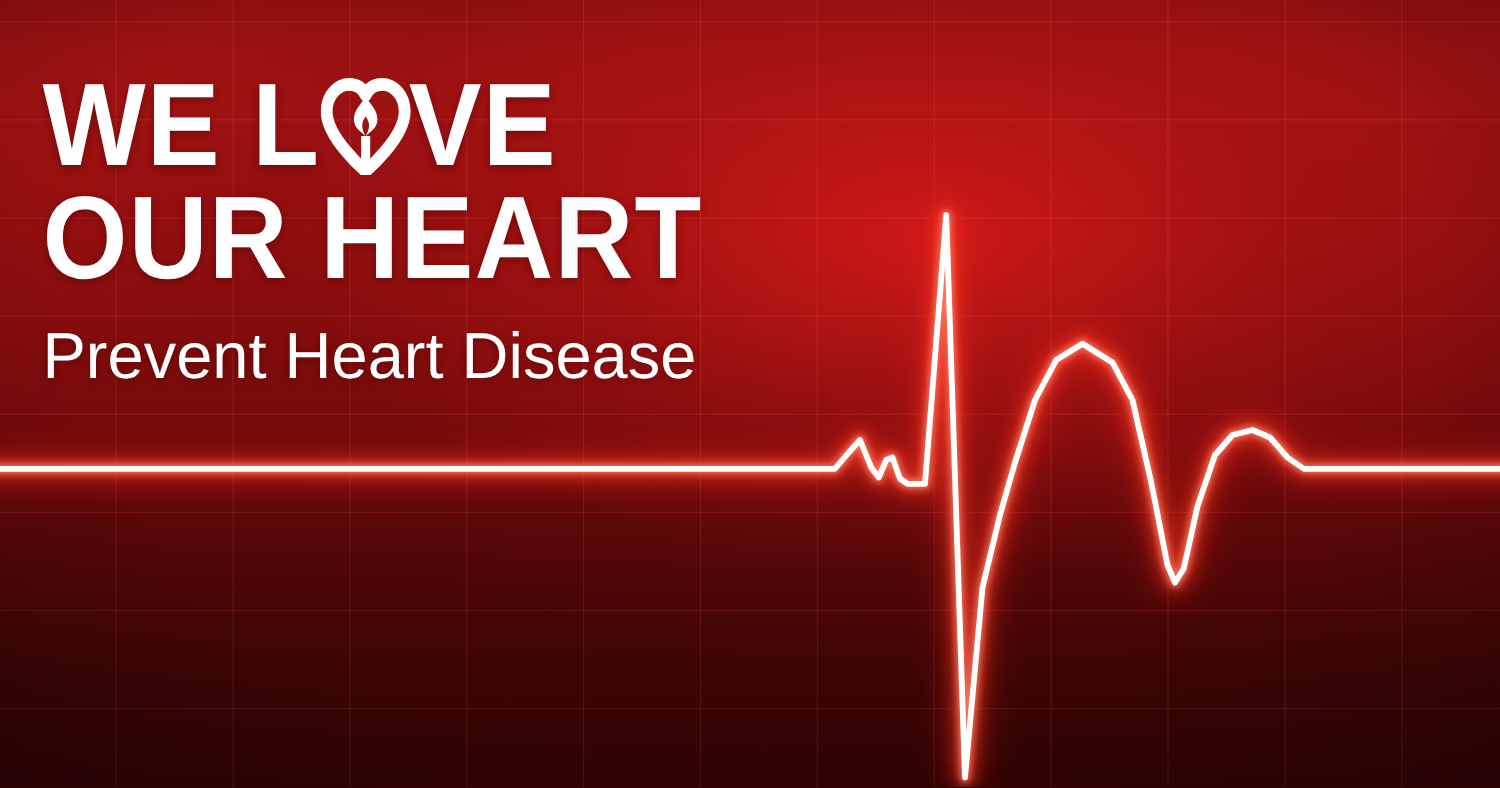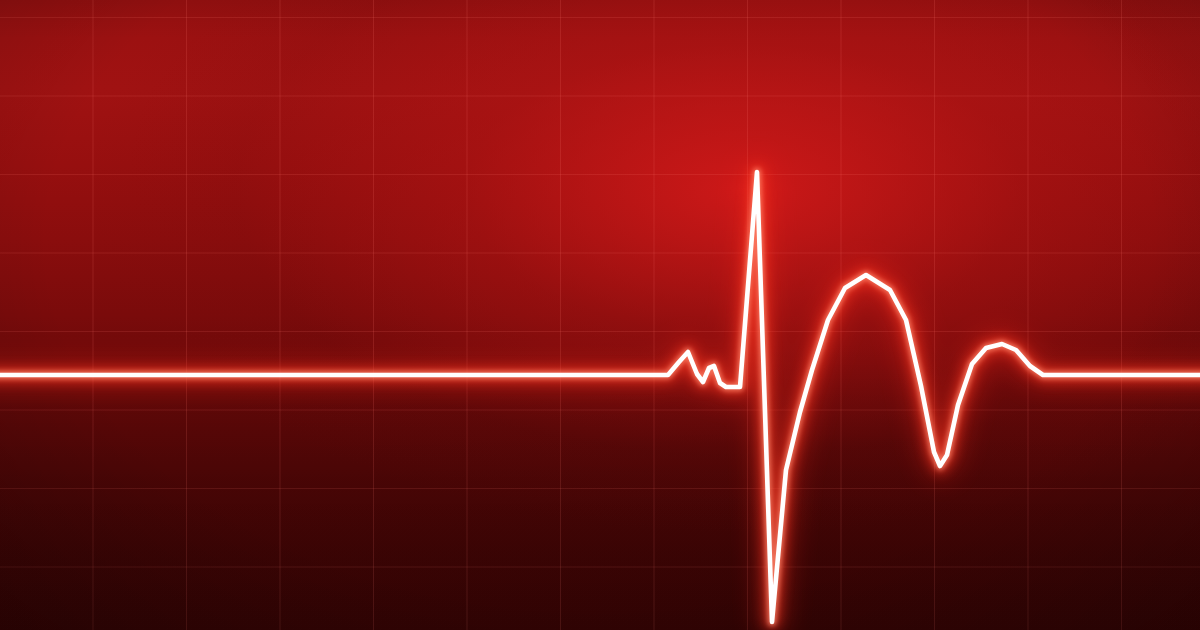--- a/index.html
+++ b/index.html
@@ -172,14 +172,49 @@
 
   <div class="ecg">
     <svg viewBox="0 0 1200 630" xmlns="http://www.w3.org/2000/svg" aria-hidden="true">
       <path id="ecg-p1" class="ecg-glow-wide" d="M -20 375 L 668 375 L 679 362 L 688 352 L 697 374 L 703 382 L 709 368 L 714 366 L 720 383 L 726 387 L 740 387 L 757 172 L 772 622 L 786 470 L 800 412 L 812 370 L 828 320 L 845 288 L 866 275 L 890 290 L 906 320 L 921 386 L 934 452 L 940 466 L 947 455 L 958 405 L 972 364 L 986 348 L 1002 344 L 1016 350 L 1030 366 L 1043 375 L 1220 375"></path>
       <path id="ecg-p2" class="ecg-glow-mid" d="M -20 375 L 668 375 L 679 362 L 688 352 L 697 374 L 703 382 L 709 368 L 714 366 L 720 383 L 726 387 L 740 387 L 757 172 L 772 622 L 786 470 L 800 412 L 812 370 L 828 320 L 845 288 L 866 275 L 890 290 L 906 320 L 921 386 L 934 452 L 940 466 L 947 455 L 958 405 L 972 364 L 986 348 L 1002 344 L 1016 350 L 1030 366 L 1043 375 L 1220 375"></path>
       <path id="ecg-p3" class="ecg-glow-tight" d="M -20 375 L 668 375 L 679 362 L 688 352 L 697 374 L 703 382 L 709 368 L 714 366 L 720 383 L 726 387 L 740 387 L 757 172 L 772 622 L 786 470 L 800 412 L 812 370 L 828 320 L 845 288 L 866 275 L 890 290 L 906 320 L 921 386 L 934 452 L 940 466 L 947 455 L 958 405 L 972 364 L 986 348 L 1002 344 L 1016 350 L 1030 366 L 1043 375 L 1220 375"></path>
       <path id="ecg-p4" class="ecg-core" d="M -20 375 L 668 375 L 679 362 L 688 352 L 697 374 L 703 382 L 709 368 L 714 366 L 720 383 L 726 387 L 740 387 L 757 172 L 772 622 L 786 470 L 800 412 L 812 370 L 828 320 L 845 288 L 866 275 L 890 290 L 906 320 L 921 386 L 934 452 L 940 466 L 947 455 L 958 405 L 972 364 L 986 348 L 1002 344 L 1016 350 L 1030 366 L 1043 375 L 1220 375"></path>
     </svg>
   </div>
 
+  <div class="textblock">
+
+    <div class="headline">
+      <span class="headline-row">
+        <span>WE L</span>
+        <span class="heart-o">
+          <svg viewBox="0 0 100 100" xmlns="http://www.w3.org/2000/svg" aria-hidden="true">
+
+            <path d="M50 96
+                     C50 96 7 62 7 35
+                     C7 17 20 7 32 7
+                     C41 7 47 12 50 18
+                     C53 12 59 7 68 7
+                     C80 7 93 17 93 35
+                     C93 62 50 96 50 96 Z" fill="none" stroke="#ffffff" stroke-width="13" stroke-linejoin="round"></path>
+
+            <path d="M50 20
+                     C44 28 37 34 37 43
+                     C37 51 44 55 50 60
+                     C45 52 45 46 50 40
+                     C55 46 55 52 50 60
+                     C56 55 63 51 63 43
+                     C63 34 56 28 50 20 Z" fill="#ffffff"></path>
+
+            <rect x="45" y="60" width="10" height="40" fill="#ffffff"></rect>
+          </svg>
+        </span>
+        <span>VE</span>
+      </span>
+    </div>
+
+    <div class="headline">OUR HEART</div>
+
+    <div class="subtitle">Prevent Heart Disease</div>
+  </div>
 
 </div>
 
 </body></html>

